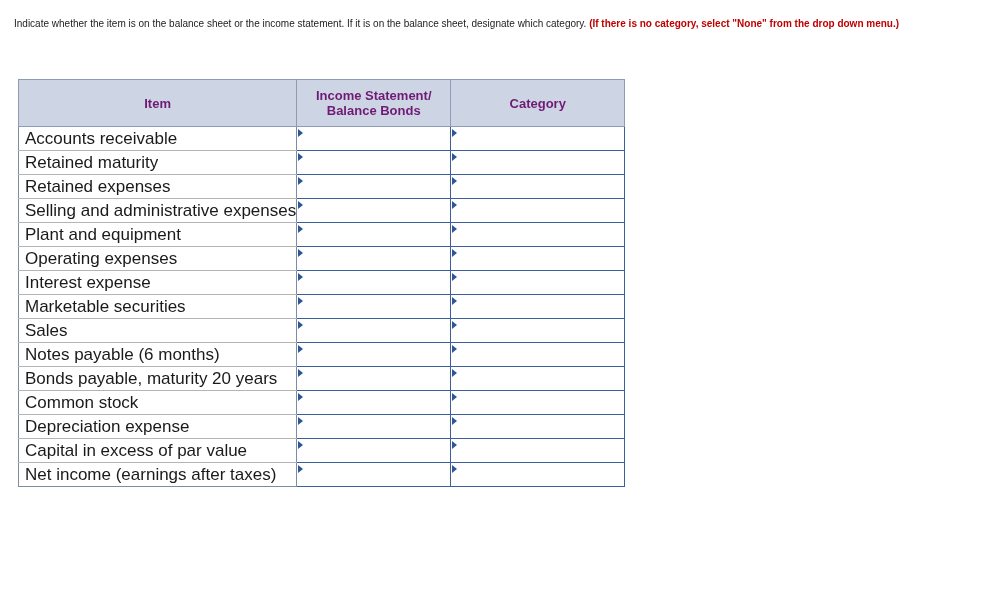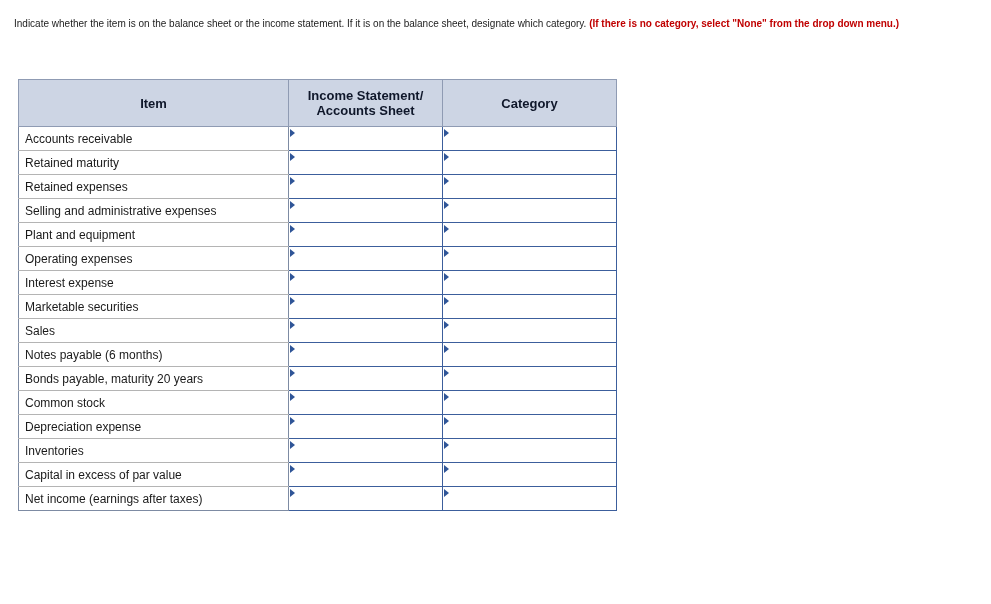--- a/index.html
+++ b/index.html
@@ -38,38 +38,38 @@
     left: 18px;
     top: 79px;
     border-collapse: collapse;
     table-layout: fixed;
   }
   .qtable th {
     background: #cdd5e4;
     border: 1px solid #8f9bb3;
     font-size: 13px;
     font-weight: bold;
-    color: #0f172a;
+    color: #701a75;
     text-align: center;
     padding: 6px 2px;
     line-height: 15px;
   }
   .col-item { width: 270px; }
   .col-stmt { width: 154px; }
   .col-cat  { width: 174px; }
 
   .qtable th.h-item { height: 34px; }
   .qtable td {
     border: 1px solid #a7a7a7;
     padding: 0;
     height: 23px;
     vertical-align: middle;
   }
   .qtable td.item-cell {
-    font-size: 12px;
+    font-size: 17px;
     color: #1a1a1a;
     padding: 0 0 0 6px;
     border-left: 1px solid #7d8ba3;
     border-right: 1px solid #7d8ba3;
     border-top: 1px solid #b4b4b4;
     border-bottom: 1px solid #b4b4b4;
     white-space: nowrap;
     margin-top: 23px;
   }
   .qtable tr:last-child td.item-cell { border-bottom: 1px solid #7d8ba3; }
@@ -118,21 +118,21 @@
     <colgroup>
       <col class="col-item">
       <col class="col-stmt">
       <col class="col-cat">
     </colgroup>
     <thead>
       <tr>
         <th class="h-item">Item</th>
         <th>
           <div>Income Statement/</div>
-          <div>Accounts Sheet</div>
+          <div>Balance Bonds</div>
         </th>
         <th>Category</th>
       </tr>
     </thead>
     <tbody id="table-body">
         <tr>
           <td class="item-cell">Accounts receivable</td>
           <td class="sel-cell">
             <div class="dropdown">
               <span class="arrow"></span>
@@ -320,35 +320,20 @@
             </div>
           </td>
           <td class="sel-cell">
             <div class="dropdown">
               <span class="arrow"></span>
               <span class="value"></span>
             </div>
           </td>
         </tr>
         <tr>
-          <td class="item-cell">Inventories</td>
-          <td class="sel-cell">
-            <div class="dropdown">
-              <span class="arrow"></span>
-              <span class="value"></span>
-            </div>
-          </td>
-          <td class="sel-cell">
-            <div class="dropdown">
-              <span class="arrow"></span>
-              <span class="value"></span>
-            </div>
-          </td>
-        </tr>
-        <tr>
           <td class="item-cell">Capital in excess of par value</td>
           <td class="sel-cell">
             <div class="dropdown">
               <span class="arrow"></span>
               <span class="value"></span>
             </div>
           </td>
           <td class="sel-cell">
             <div class="dropdown">
               <span class="arrow"></span>

